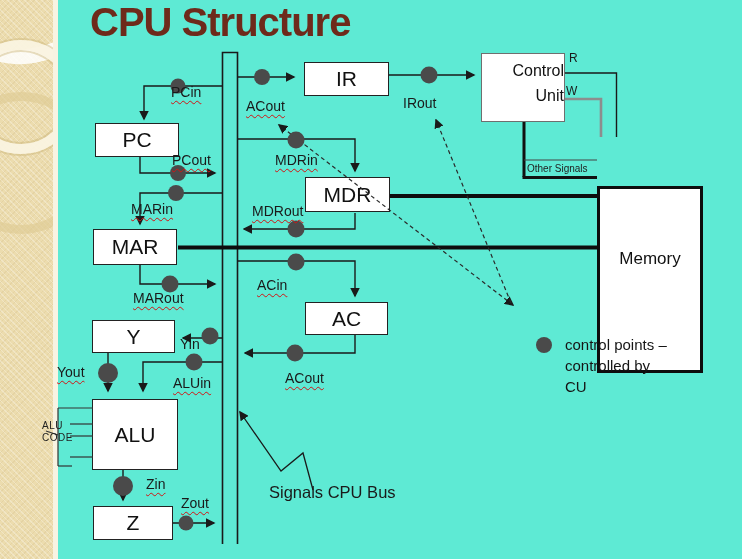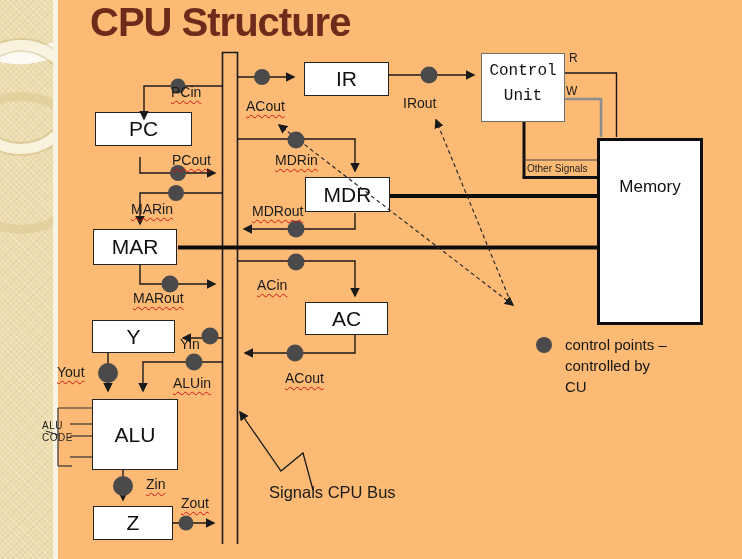--- a/index.html
+++ b/index.html
@@ -1,17 +1,17 @@
 <!DOCTYPE html>
 <html style="--title_color: #6e2a1b; --point_color: #4a4a4a; --underline_color: #d11414; --sidebar_color: #ecdcae; --line_color: #1a1a1a;"><head>
 <meta charset="utf-8">
 <style>
   html,body{margin:0;padding:0;background:#888;}
   .slide{
-    position:relative; width:742px; height:559px; background:#fdba74;
+    position:relative; width:742px; height:559px; background:#5eead4;
     overflow:hidden; font-family:"Liberation Sans", sans-serif; color:#111;
   }
   
   .sidebar{
     position:absolute; left:0; top:0; width:53px; height:559px; z-index:0;
     background-color:var(--sidebar_color,#ecdcae);
     background-image:
       repeating-linear-gradient(45deg, rgba(255,255,255,.28) 0 1px, transparent 1px 4px),
       repeating-linear-gradient(-45deg, rgba(176,146,86,.12) 0 1px, transparent 1px 4px);
     border-right:5px solid #f8f3e2;
@@ -30,22 +30,22 @@
     font-size:40px; font-weight:600; letter-spacing:-1px;
     color:var(--title_color,#6e2a1b);
   }
   
   .box{
     position:absolute; z-index:1; box-sizing:border-box; background:#fff;
     border:1.6px solid #222; display:flex; align-items:center; justify-content:center;
     font-size:21px; color:#111;
   }
   .box.gray{border-color:#6f6f6f; border-width:1.8px;}
-  .box.memory{border:3px solid #0d0d0d; align-items:flex-start; padding-top:36px; font-size:17px;}
-  .box.cu{align-items:flex-start; padding-top:5px; font-size:16px; line-height:1.55; text-align:center;font-family:Liberation Mono, monospace;}
+  .box.memory{border:3px solid #0d0d0d; align-items:flex-start; padding-top:60px; font-size:17px;margin-top:48px;}
+  .box.cu{align-items:flex-start; padding-top:5px; font-size:16px; line-height:1.55; text-align:right;}
   
   .wires{position:absolute; left:0; top:0; z-index:2; pointer-events:none;}
   
   .sig{position:absolute; z-index:3; font-size:14px; color:#1a1a1a; white-space:nowrap;}
   .sq{text-decoration:underline; text-decoration-style:wavy;
       text-decoration-color:var(--underline_color,#d11414);
       text-decoration-thickness:1px; text-underline-offset:2.5px;}
   .tiny{font-size:10px; color:#222;}
   .rw{font-size:12px;}
   .buslabel{font-size:16.5px;}
@@ -60,21 +60,21 @@
     <div class="band"></div>
     <div class="ring-a"></div>
     <div class="ring-b"></div>
   </div>
 
   <h1 class="title">CPU Structure</h1>
 
   <div class="box" style="left:304px; top:62px;  width:85px; height:34px;">IR</div>
   <div class="box gray cu" style="left:481px; top:53px; width:84px; height:69px;">Control Unit</div>
   <div class="box memory" style="left:597px; top:138px; width:106px; height:187px;">Memory</div>
-  <div class="box" style="left:95px;  top:112px; width:97px; height:34px;">PC</div>
+  <div class="box" style="left:95px;  top:123px; width:84px; height:34px;">PC</div>
   <div class="box" style="left:305px; top:177px; width:85px; height:35px;">MDR</div>
   <div class="box" style="left:93px;  top:229px; width:84px; height:36px;">MAR</div>
   <div class="box" style="left:305px; top:302px; width:83px; height:33px;">AC</div>
   <div class="box" style="left:92px;  top:320px; width:83px; height:33px;">Y</div>
   <div class="box" style="left:92px;  top:399px; width:86px; height:71px;">ALU</div>
   <div class="box" style="left:93px;  top:506px; width:80px; height:34px;">Z</div>
 
   <svg class="wires" width="742" height="559" viewBox="0 0 742 559">
     <defs>
       <marker id="arw" markerUnits="userSpaceOnUse" markerWidth="9.5" markerHeight="9.5" refX="8" refY="4.75" orient="auto-start-reverse">

